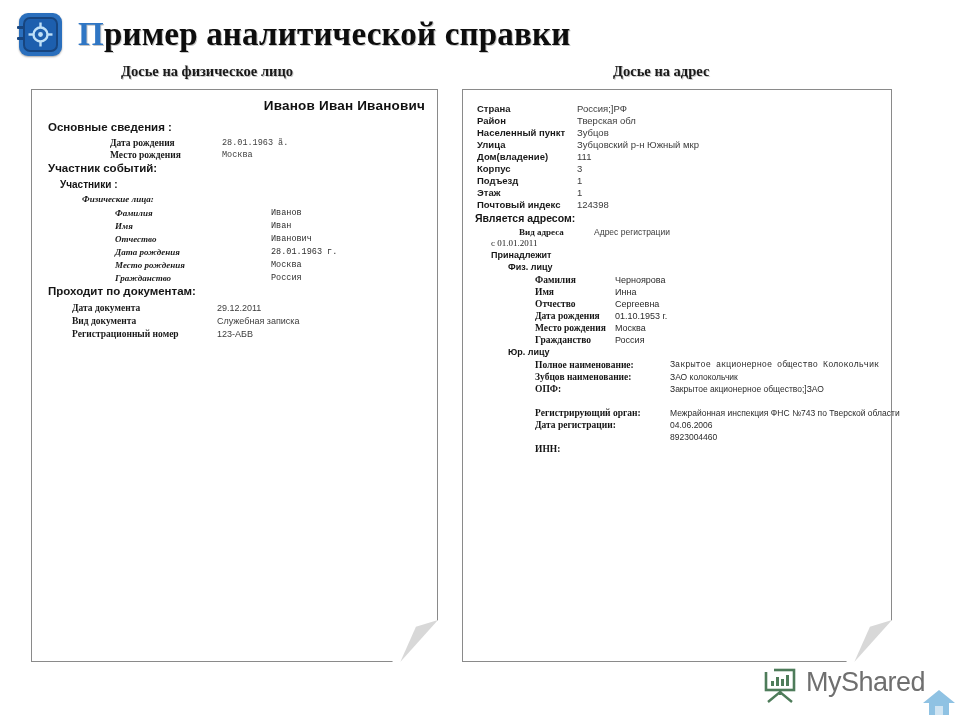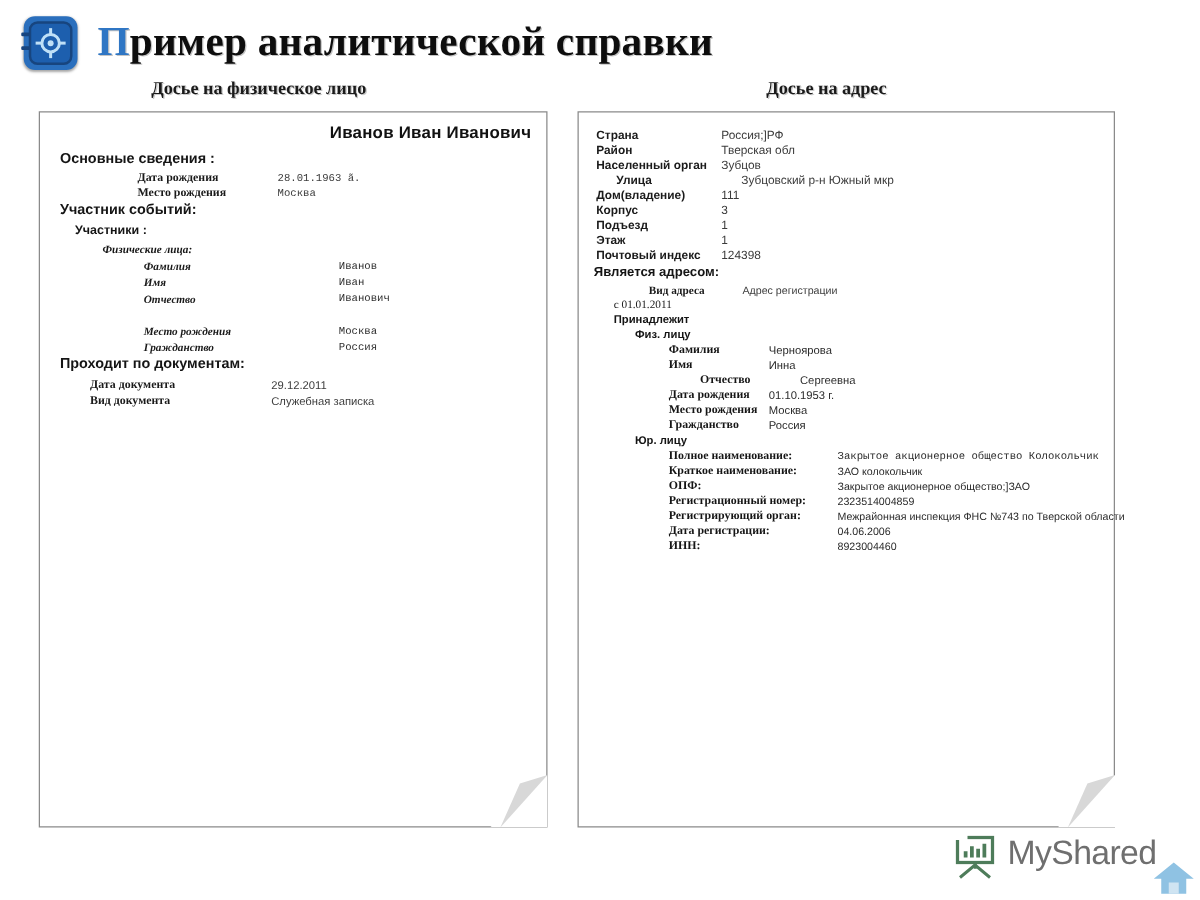--- a/index.html
+++ b/index.html
@@ -188,57 +188,63 @@
 
       <div class="row mono" style="left:83px;top:118px;">
         <span class="k" style="width:156px;">Фамилия</span><span class="v">Иванов</span>
       </div>
       <div class="row mono" style="left:83px;top:131px;">
         <span class="k" style="width:156px;">Имя</span><span class="v">Иван</span>
       </div>
       <div class="row mono" style="left:83px;top:144px;">
         <span class="k" style="width:156px;">Отчество</span><span class="v">Иванович</span>
       </div>
+      <div class="row mono" style="left:83px;top:157px;">
+        <span class="k" style="width:156px;">Дата рождения</span><span class="v">28.01.1963 г.</span>
+      </div>
       <div class="row mono" style="left:83px;top:170px;">
         <span class="k" style="width:156px;">Место  рождения</span><span class="v">Москва</span>
       </div>
       <div class="row mono" style="left:83px;top:183px;">
         <span class="k" style="width:156px;">Гражданство</span><span class="v">Россия</span>
       </div>
 
       <div class="sec" style="left:16px;top:195px;">Проходит по документам:</div>
 
       <div class="row ser" style="left:40px;top:213px;">
         <span class="k" style="width:145px;">Дата документа</span><span class="v">29.12.2011</span>
       </div>
       <div class="row ser" style="left:40px;top:226px;">
         <span class="k" style="width:145px;">Вид документа</span><span class="v">Служебная записка</span>
+      </div>
+      <div class="row ser" style="left:40px;top:239px;">
+        <span class="k" style="width:145px;">Регистрационный номер</span><span class="v">123-АБВ</span>
       </div>
     </div>
 
     <div class="fold">
       <div class="cut"></div>
       <div class="tri"></div>
     </div>
   </div>
 
   <div class="page right">
     <div class="doc">
 
       <div class="row" style="left:14px;top:13px;">
         <span class="k" style="width:100px;">Страна</span><span class="v">Россия;]РФ</span>
       </div>
       <div class="row" style="left:14px;top:25px;">
         <span class="k" style="width:100px;">Район</span><span class="v">Тверская обл</span>
       </div>
       <div class="row" style="left:14px;top:37px;">
-        <span class="k" style="width:100px;">Населенный орган</span><span class="v">Зубцов</span>
+        <span class="k" style="width:100px;">Населенный пункт</span><span class="v">Зубцов</span>
       </div>
       <div class="row" style="left:14px;top:49px;">
-        <span class="k" style="width:100px;margin-left:16px;">Улица</span><span class="v">Зубцовский р-н Южный мкр</span>
+        <span class="k" style="width:100px;">Улица</span><span class="v">Зубцовский р-н Южный мкр</span>
       </div>
       <div class="row" style="left:14px;top:61px;">
         <span class="k" style="width:100px;">Дом(владение)</span><span class="v">111</span>
       </div>
       <div class="row" style="left:14px;top:73px;">
         <span class="k" style="width:100px;">Корпус</span><span class="v">3</span>
       </div>
       <div class="row" style="left:14px;top:85px;">
         <span class="k" style="width:100px;">Подъезд</span><span class="v">1</span>
       </div>
@@ -259,55 +265,52 @@
       </div>
       <div class="sub" style="left:28px;top:160px;font-size:9px;">Принадлежит</div>
       <div class="sub" style="left:45px;top:172px;font-size:9px;">Физ. лицу</div>
 
       <div class="row mn" style="left:72px;top:185px;">
         <span class="k" style="width:80px;">Фамилия</span><span class="v" style="font-family:'Liberation Sans',sans-serif;">Чернoярова</span>
       </div>
       <div class="row mn" style="left:72px;top:197px;">
         <span class="k" style="width:80px;">Имя</span><span class="v" style="font-family:'Liberation Sans',sans-serif;">Инна</span>
       </div>
-      <div class="row mn" style="left:72px;top:209px;margin-left:25px;">
+      <div class="row mn" style="left:72px;top:209px;">
         <span class="k" style="width:80px;">Отчество</span><span class="v" style="font-family:'Liberation Sans',sans-serif;">Сергеевна</span>
       </div>
       <div class="row mn" style="left:72px;top:221px;">
         <span class="k" style="width:80px;">Дата рождения</span><span class="v" style="font-family:'Liberation Sans',sans-serif;">01.10.1953 г.</span>
       </div>
       <div class="row mn" style="left:72px;top:233px;">
         <span class="k" style="width:80px;">Место рождения</span><span class="v" style="font-family:'Liberation Sans',sans-serif;">Москва</span>
       </div>
       <div class="row mn" style="left:72px;top:245px;">
         <span class="k" style="width:80px;">Гражданство</span><span class="v" style="font-family:'Liberation Sans',sans-serif;">Россия</span>
       </div>
 
       <div class="sub" style="left:45px;top:257px;font-size:9px;">Юр. лицу</div>
 
       <div class="row mn" style="left:72px;top:270px;">
         <span class="k" style="width:135px;">Полное наименование:</span><span class="v" style="font-family:Liberation Mono, monospace;font-size:8.5px;text-align:center;">Закрытое акционерное общество Колокольчик</span>
       </div>
       <div class="row mn" style="left:72px;top:282px;">
-        <span class="k" style="width:135px;">Краткое наименование:</span><span class="v" style="font-family:'Liberation Sans',sans-serif;font-size:8.5px;">ЗАО колокольчик</span>
+        <span class="k" style="width:135px;">Зубцов наименование:</span><span class="v" style="font-family:'Liberation Sans',sans-serif;font-size:8.5px;">ЗАО колокольчик</span>
       </div>
       <div class="row mn" style="left:72px;top:294px;">
         <span class="k" style="width:135px;">ОПФ:</span><span class="v" style="font-family:'Liberation Sans',sans-serif;font-size:8.5px;">Закрытое акционерное общество;]ЗАО</span>
       </div>
-      <div class="row mn" style="left:72px;top:306px;">
-        <span class="k" style="width:135px;">Регистрационный номер:</span><span class="v" style="font-family:'Liberation Sans',sans-serif;font-size:8.5px;">2323514004859</span>
-      </div>
       <div class="row mn" style="left:72px;top:318px;">
         <span class="k" style="width:135px;">Регистрирующий орган:</span><span class="v" style="font-family:'Liberation Sans',sans-serif;font-size:8.5px;">Межрайонная инспекция ФНС №743 по Тверской области</span>
       </div>
       <div class="row mn" style="left:72px;top:330px;">
         <span class="k" style="width:135px;">Дата регистрации:</span><span class="v" style="font-family:'Liberation Sans',sans-serif;font-size:8.5px;">04.06.2006</span>
       </div>
       <div class="row mn" style="left:72px;top:342px;">
-        <span class="k" style="width:135px;">ИНН:</span><span class="v" style="font-family:'Liberation Sans',sans-serif;font-size:8.5px;">8923004460</span>
+        <span class="k" style="width:135px;margin-top:12px;">ИНН:</span><span class="v" style="font-family:'Liberation Sans',sans-serif;font-size:8.5px;">8923004460</span>
       </div>
     </div>
 
     <div class="fold">
       <div class="cut"></div>
       <div class="tri"></div>
     </div>
   </div>
 
   <div class="wm">

